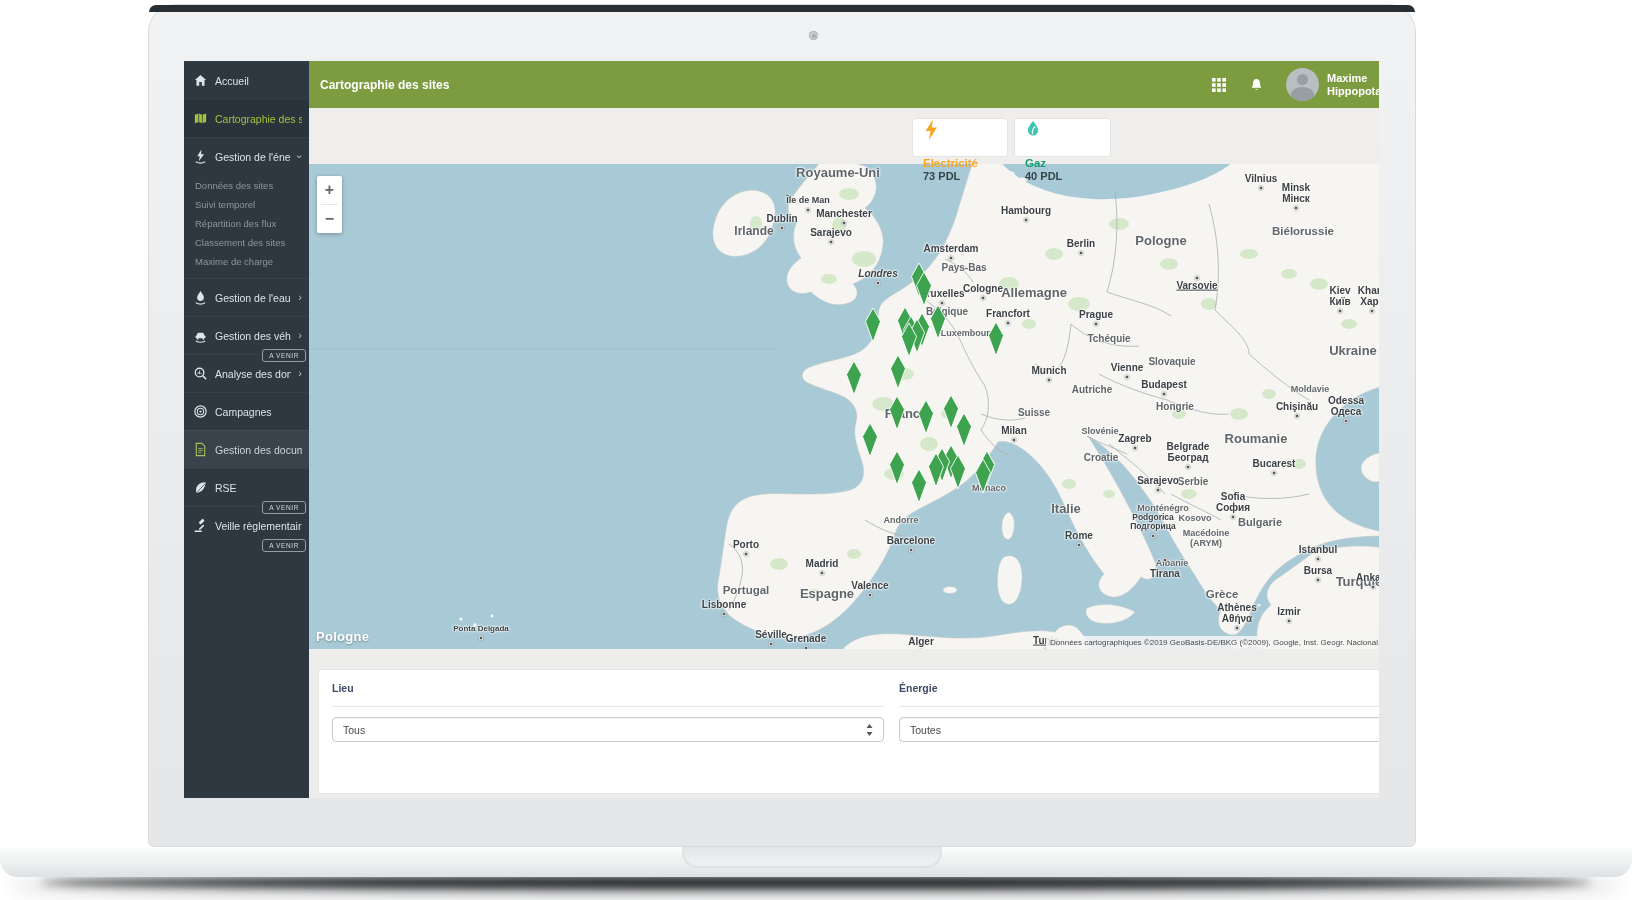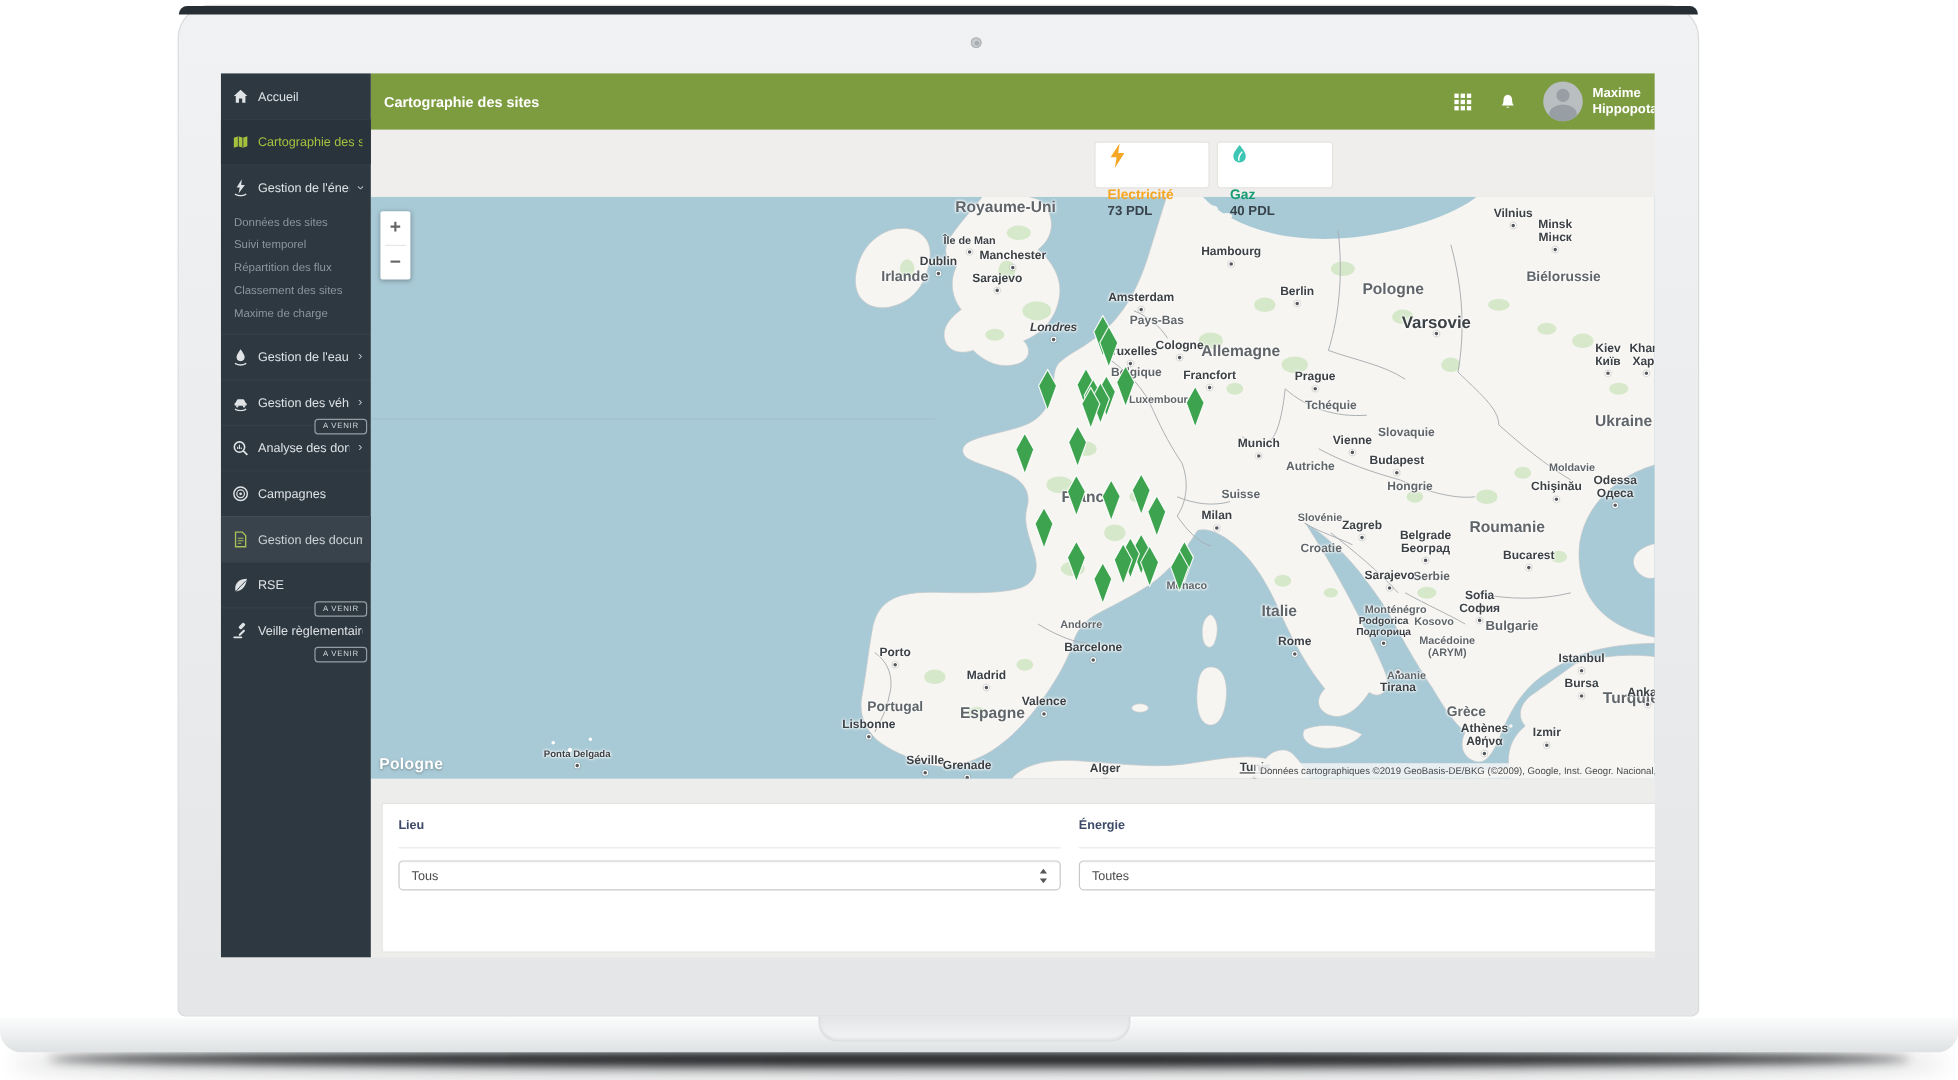--- a/index.html
+++ b/index.html
@@ -443,21 +443,21 @@
             <span class="mlabel city" style="left: 633px; top: 130px; font-size: 10px;">Bruxelles</span>
             <span class="cdot" style="left: 633px; top: 139px;"></span>
             <span class="mlabel city" style="left: 674px; top: 125px; font-size: 10px;">Cologne</span>
             <span class="cdot" style="left: 674px; top: 134px;"></span>
             <span class="mlabel city" style="left: 699px; top: 150px; font-size: 10px;">Francfort</span>
             <span class="cdot" style="left: 699px; top: 159px;"></span>
             <span class="mlabel city" style="left: 717px; top: 47px; font-size: 10px;">Hambourg</span>
             <span class="cdot" style="left: 717px; top: 56px;"></span>
             <span class="mlabel city" style="left: 772px; top: 80px; font-size: 10px;">Berlin</span>
             <span class="cdot" style="left: 772px; top: 89px;"></span>
-            <span class="mlabel city" style="left: 888px; top: 105px; font-size: 14px;">Varsovie</span>
+            <span class="mlabel city" style="left: 888px; top: 122px; font-size: 10px; text-decoration: underline;">Varsovie</span>
             <span class="cdot" style="left: 888px; top: 114px;"></span>
             <span class="mlabel city" style="left: 952px; top: 15px; font-size: 10px;">Vilnius</span>
             <span class="cdot" style="left: 952px; top: 24px;"></span>
             <span class="mlabel city" style="left: 987px; top: 30px; font-size: 10px;">Minsk<br>Мінск</span>
             <span class="cdot" style="left: 987px; top: 44px;"></span>
             <span class="mlabel city" style="left: 1031px; top: 133px; font-size: 10px;">Kiev<br>Київ</span>
             <span class="cdot" style="left: 1031px; top: 147px;"></span>
             <span class="mlabel city" style="left: 1063px; top: 133px; font-size: 10px;">Khark<br>Харк</span>
             <span class="cdot" style="left: 1063px; top: 147px;"></span>
             <span class="mlabel city" style="left: 787px; top: 151px; font-size: 10px;">Prague</span>

